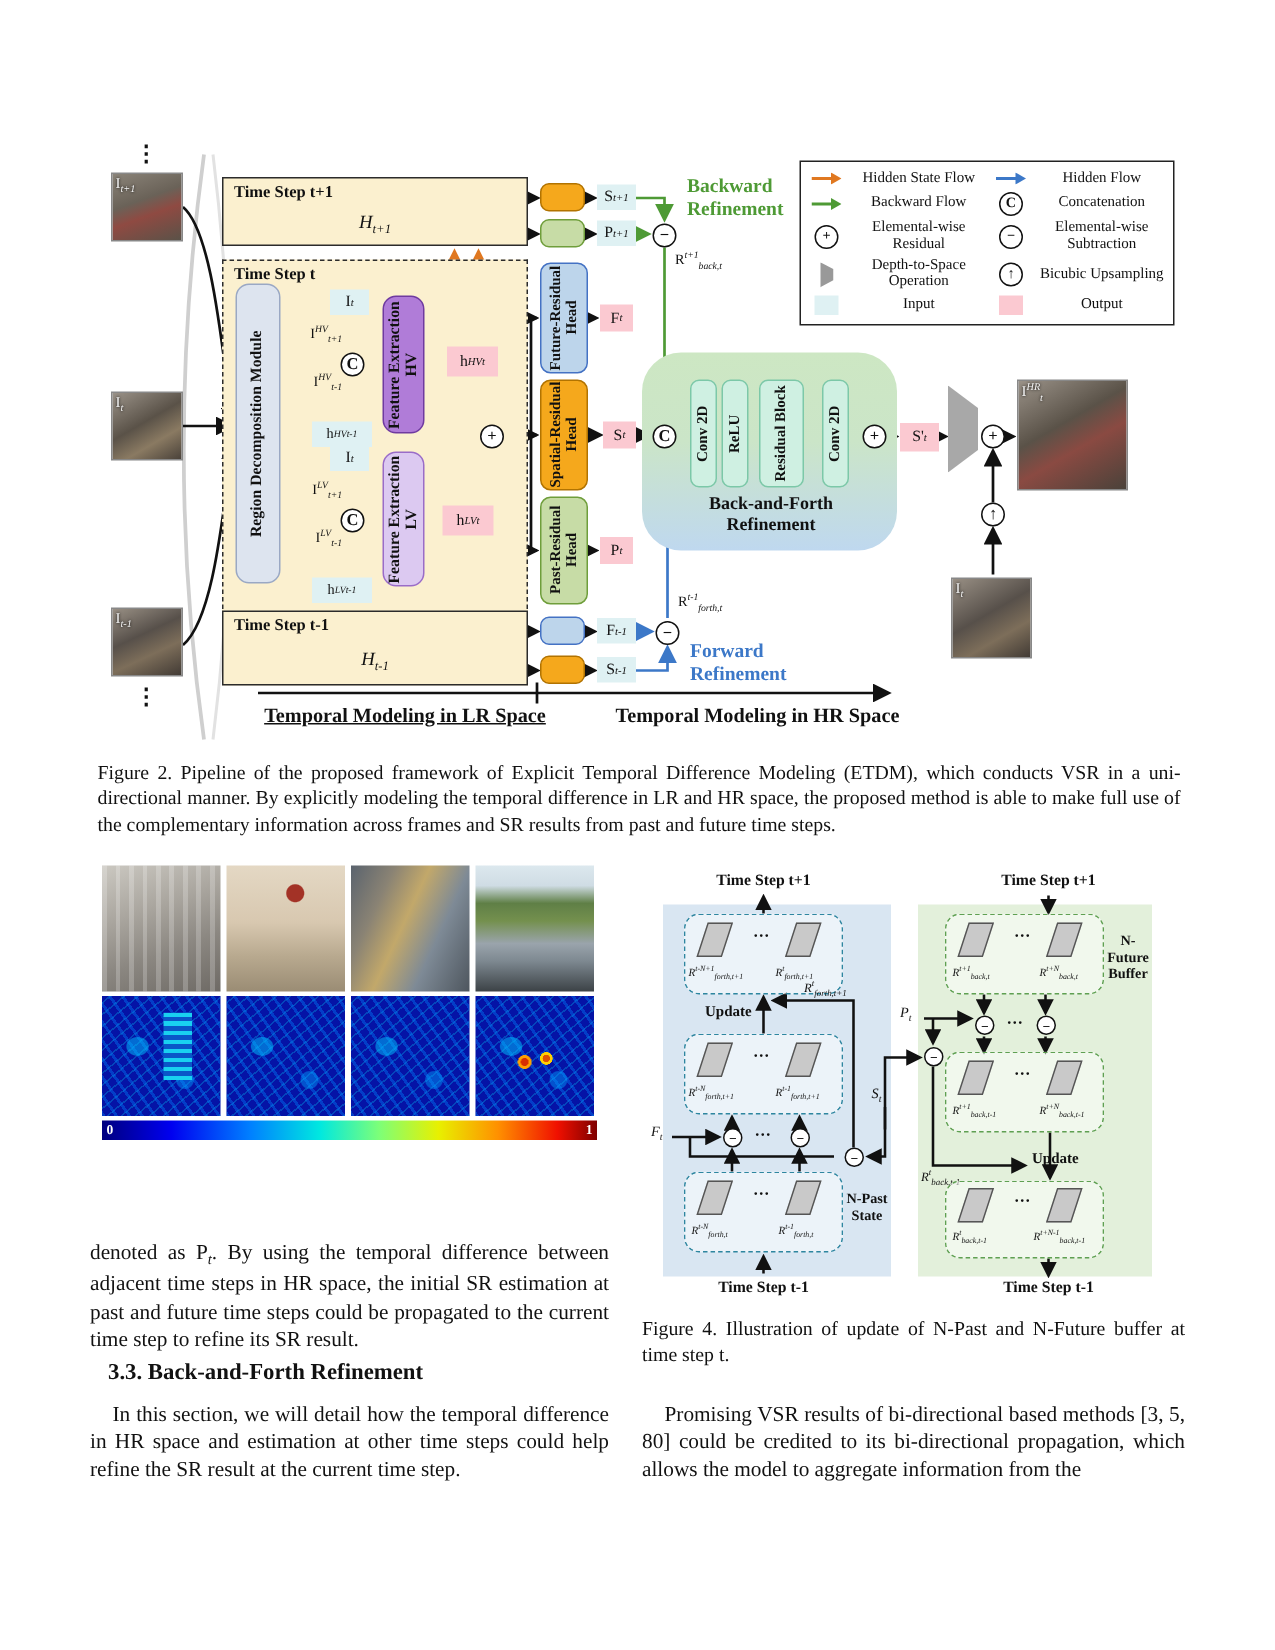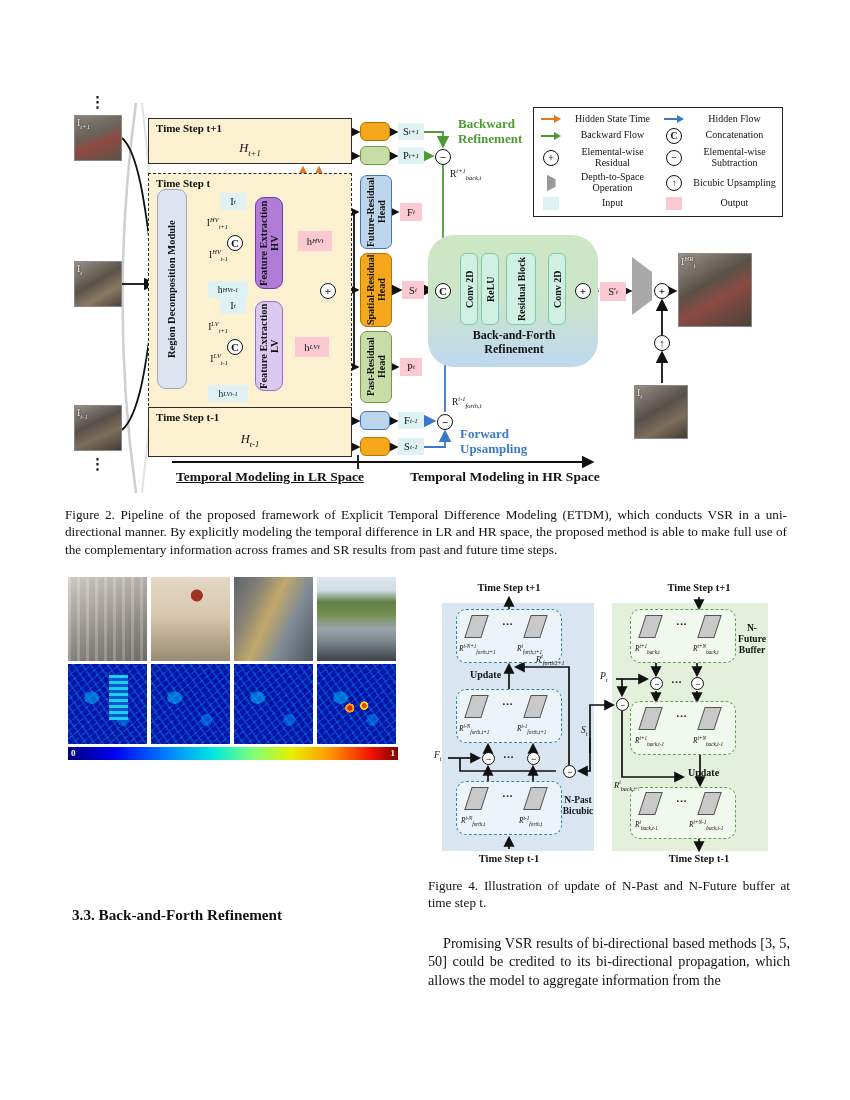--- a/index.html
+++ b/index.html
@@ -241,21 +241,21 @@
     <div class="abs tag cyan mm" style="left:338px;top:52px;width:26px;height:17px;">P<sub>t+1</sub></div>
     <div class="abs tag pink mm" style="left:340px;top:108px;width:22px;height:18px;">F<sub>t</sub></div>
     <div class="abs tag pink mm" style="left:342px;top:186px;width:22px;height:18px;">S<sub>t</sub></div>
     <div class="abs tag pink mm" style="left:340px;top:263px;width:22px;height:18px;">P<sub>t</sub></div>
     <div class="abs tag cyan mm" style="left:338px;top:317px;width:26px;height:17px;">F<sub>t-1</sub></div>
     <div class="abs tag cyan mm" style="left:338px;top:343px;width:26px;height:17px;">S<sub>t-1</sub></div>
 
     <div class="abs greent" style="left:398px;top:22px;width:90px;">Backward Refinement</div>
     <div class="abs op" style="left:375px;top:54px;width:16px;height:16px;">−</div>
     <div class="abs mm" style="left:390px;top:72px;font-size:9.5px;">R<sup>t+1</sup><sub>back,t</sub></div>
-    <div class="abs bluet" style="left:400px;top:332px;width:90px;">Forward Upsampling</div>
+    <div class="abs bluet" style="left:400px;top:332px;width:90px;">Forward Refinement</div>
     <div class="abs op" style="left:377px;top:319px;width:16px;height:16px;">−</div>
     <div class="abs mm" style="left:392px;top:300px;font-size:9.5px;">R<sup>t-1</sup><sub>forth,t</sub></div>
 
     <div class="abs bfr" style="left:368px;top:140px;width:170px;height:132px;"></div>
     <div class="abs op" style="left:375px;top:188px;width:16px;height:16px;">C</div>
     <div class="abs vtext blk" style="left:400px;top:158px;width:18px;height:72px;">Conv 2D</div>
     <div class="abs vtext blk" style="left:421px;top:158px;width:18px;height:72px;">ReLU</div>
     <div class="abs vtext blk" style="left:446px;top:158px;width:30px;height:72px;">Residual Block</div>
     <div class="abs vtext blk" style="left:488px;top:158px;width:18px;height:72px;">Conv 2D</div>
     <div class="abs op" style="left:515px;top:188px;width:16px;height:16px;">+</div>
@@ -275,21 +275,21 @@
     <div class="abs axis-lbl" style="left:105px;top:374px;width:210px;text-decoration:underline;">Temporal Modeling in LR Space</div>
     <div class="abs axis-lbl" style="left:325px;top:374px;width:240px;">Temporal Modeling in HR Space</div>
 
     <div class="abs legend" style="left:473px;top:12px;width:250px;height:110px;">
       <span class="lic">
           <svg width="20" height="8">
             <line x1="0" y1="4" x2="14" y2="4" stroke="#E07820" stroke-width="2"></line>
             <path d="M13,0 L20,4 L13,8 z" fill="#E07820"></path>
           </svg>
         </span>
-      <span class="lbl">Hidden State Time</span>
+      <span class="lbl">Hidden State Flow</span>
       <span class="lic">
           <svg width="20" height="8">
             <line x1="0" y1="4" x2="14" y2="4" stroke="#3C78C8" stroke-width="2"></line>
             <path d="M13,0 L20,4 L13,8 z" fill="#3C78C8"></path>
           </svg>
         </span>
       <span class="lbl">Hidden Flow</span>
       <span class="lic">
           <svg width="20" height="8">
             <line x1="0" y1="4" x2="14" y2="4" stroke="#4E9A35" stroke-width="2"></line>
@@ -416,21 +416,21 @@
     <div class="op2" style="left:95px;top:179px;">−</div>
     <div class="op2" style="left:131px;top:192px;">−</div>
     <span class="abs f4m" style="left:149px;top:152px;">S<sub>t</sub></span>
     <div class="abs dashL" style="left:24px;top:208px;width:106px;height:54px;">
       <div class="abs pgram" style="left:11px;top:5px;"></div>
       <span class="abs bdots" style="left:45px;top:8px;">···</span>
       <div class="abs pgram" style="left:70px;top:5px;"></div>
       <span class="abs plabel" style="left:4px;top:33px;">R<sup>t-N</sup><sub>forth,t</sub></span>
       <span class="abs plabel" style="left:62px;top:33px;">R<sup>t-1</sup><sub>forth,t</sub></span>
     </div>
-    <div class="abs buf" style="left:130px;top:222px;width:32px;">N-Past Bicubic</div>
+    <div class="abs buf" style="left:130px;top:222px;width:32px;">N-Past State</div>
     <div class="abs f4lbl" style="left:22px;top:280px;width:110px;">Time Step t-1</div>
 
     <div class="abs f4lbl" style="left:212px;top:9px;width:110px;">Time Step t+1</div>
     <div class="abs dashR" style="left:198px;top:36px;width:106px;height:54px;">
       <div class="abs pgram" style="left:11px;top:5px;"></div>
       <span class="abs bdots" style="left:45px;top:8px;">···</span>
       <div class="abs pgram" style="left:70px;top:5px;"></div>
       <span class="abs plabel" style="left:4px;top:33px;">R<sup>t+1</sup><sub>back,t</sub></span>
       <span class="abs plabel" style="left:62px;top:33px;">R<sup>t+N</sup><sub>back,t</sub></span>
     </div>
@@ -454,16 +454,18 @@
       <span class="abs bdots" style="left:45px;top:7px;">···</span>
       <div class="abs pgram" style="left:70px;top:4px;"></div>
       <span class="abs plabel" style="left:4px;top:31px;">R<sup>t</sup><sub>back,t-1</sub></span>
       <span class="abs plabel" style="left:58px;top:31px;">R<sup>t+N-1</sup><sub>back,t-1</sub></span>
     </div>
     <div class="abs f4lbl" style="left:212px;top:280px;width:110px;">Time Step t-1</div>
   </div>
 
   <div class="abs cap" style="left:428px;top:877px;width:362px;">Figure 4. Illustration of update of N-Past and N-Future buffer at time step t.</div>
 
+  <div class="abs body-txt mm" style="left:60px;top:826px;width:346px;font-style:normal;">denoted as P<sub>t</sub>.  By using the temporal difference between adjacent time steps in HR space, the initial SR estimation at past and future time steps could be propagated to the current time step to refine its SR result.</div>
   <h3 class="abs sec" style="left:72px;top:906px;width:346px;">3.3. Back-and-Forth Refinement</h3>
-  <div class="abs body-txt" style="left:428px;top:934px;width:362px;text-indent:15px;">Promising VSR results of bi-directional based methods [3, 5, 50] could be credited to its bi-directional propagation, which allows the model to aggregate information from the</div>
+  <div class="abs body-txt" style="left:60px;top:934px;width:346px;text-indent:15px;">In this section, we will detail how the temporal difference in HR space and estimation at other time steps could help refine the SR result at the current time step.</div>
+  <div class="abs body-txt" style="left:428px;top:934px;width:362px;text-indent:15px;">Promising VSR results of bi-directional based methods [3, 5, 80] could be credited to its bi-directional propagation, which allows the model to aggregate information from the</div>
 
 </div>
 
 </body></html>

